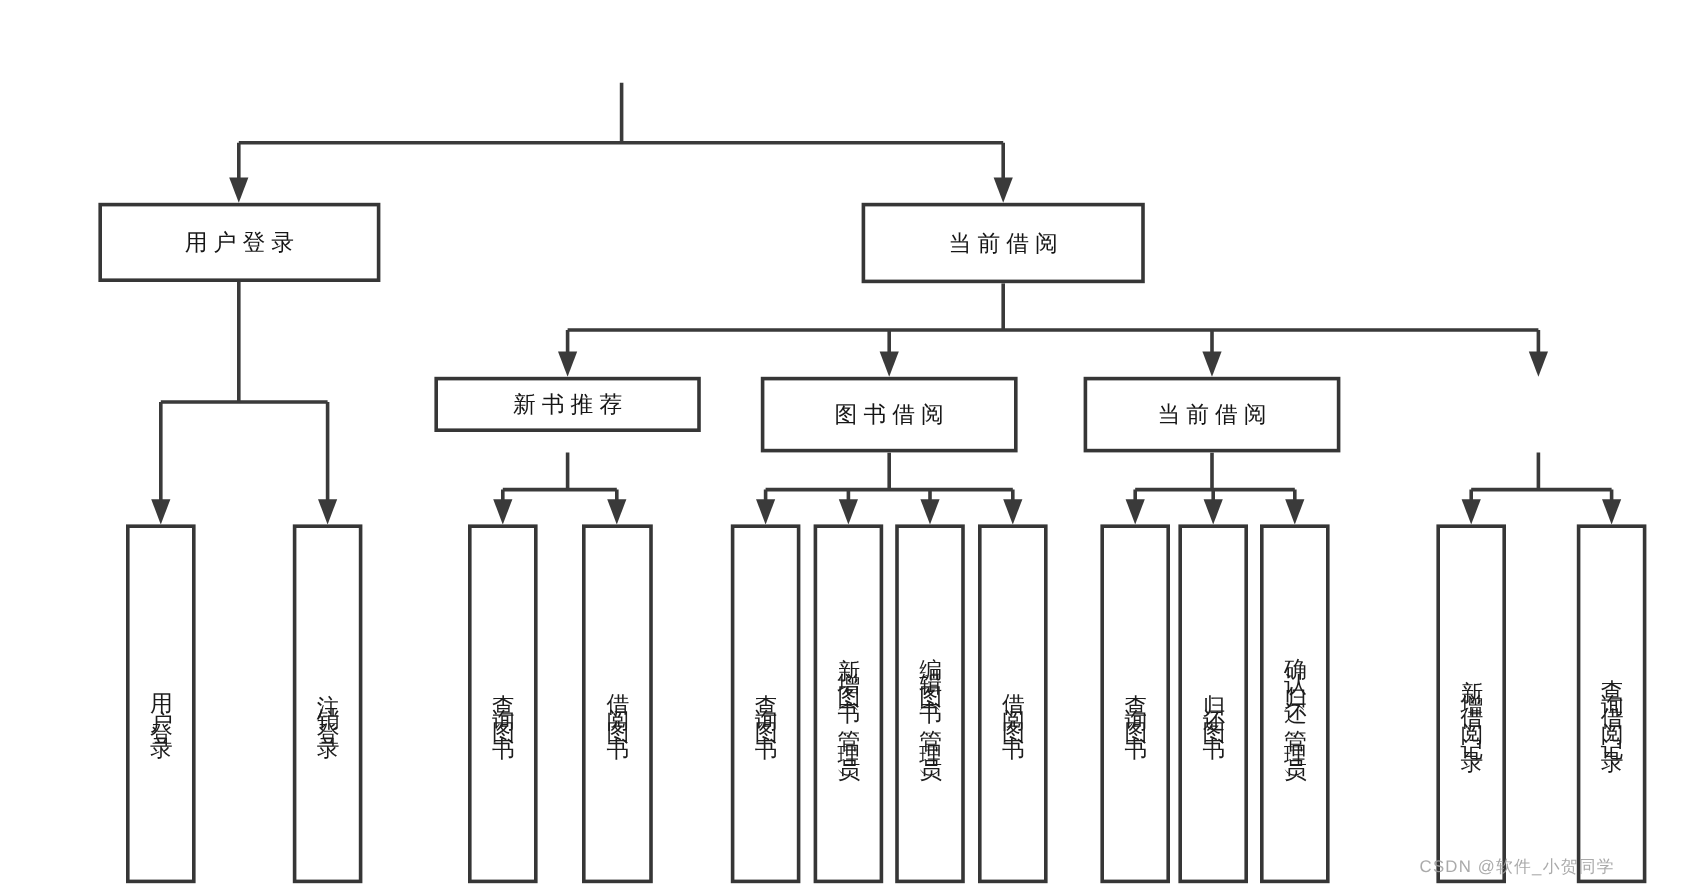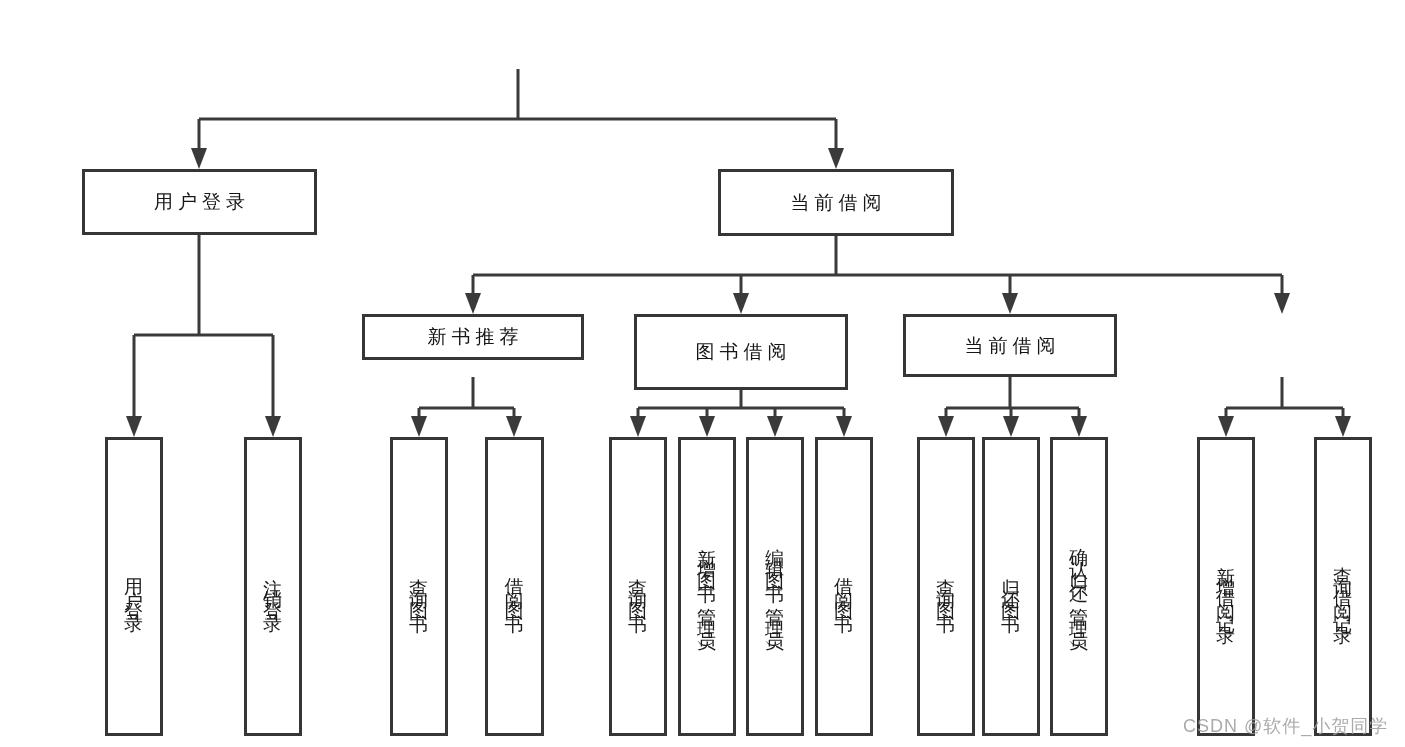--- a/index.html
+++ b/index.html
@@ -35,21 +35,21 @@
     font-size: 19px;
     letter-spacing: 12px;
     line-height: 1;
     color: #1c1c1c;
   }
   
   #root        { left: 14px;   top: 12px;  width: 1009px; height: 57px; }
   #n-user      { left: 82px;   top: 169px; width: 235px;  height: 66px; }
   #n-mgmt      { left: 718px;  top: 169px; width: 236px;  height: 67px; }
   #n-newrec    { left: 362px;  top: 314px; width: 222px;  height: 46px; }
-  #n-borrow    { left: 634px;  top: 314px; width: 214px;  height: 76px; }
+  #n-borrow    { left: 634px;  top: 314px; width: 214px;  height: 63px; }
   #n-current   { left: 903px;  top: 314px; width: 214px;  height: 63px; }
   #n-records   { left: 1175px; top: 314px; width: 215px;  height: 63px; }
   
   .leaf { top: 437px; height: 299px; width: 58px; }
   #l-ulogin  { left: 105px; }
   #l-logout  { left: 244px; }
   #l-nbr-q   { left: 390px; }
   #l-nbr-b   { left: 485px; width: 59px; }
   #l-bb-q    { left: 609px; }
   #l-bb-add  { left: 678px; }
@@ -58,21 +58,21 @@
   #l-cb-q    { left: 917px; }
   #l-cb-r    { left: 982px; }
   #l-cb-c    { left: 1050px; }
   #l-br-add  { left: 1197px; }
   #l-br-q    { left: 1314px; }
   #watermark {
     position: absolute;
     left: 1183px;
     top: 714px;
     z-index: 3;
-    font-size: 18px;
+    font-size: 14px;
     color: rgba(158, 158, 158, 0.88);
     white-space: nowrap;
     letter-spacing: 1px;
   }
 </style>
 </head>
 <body>
 
 <div id="canvas">
 

